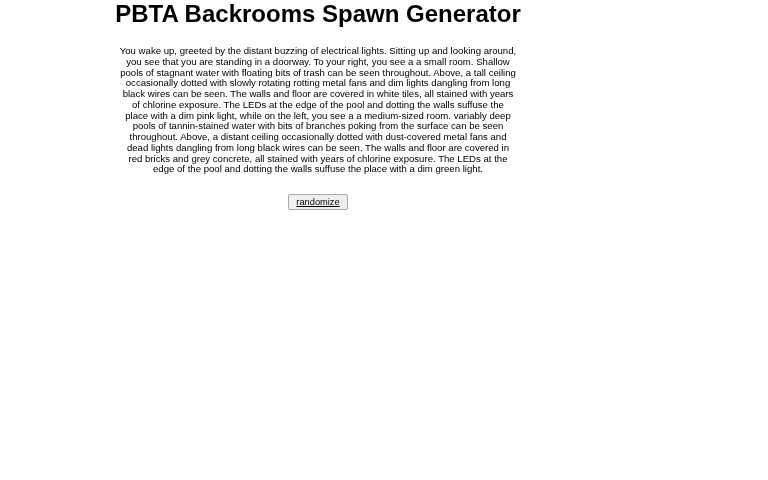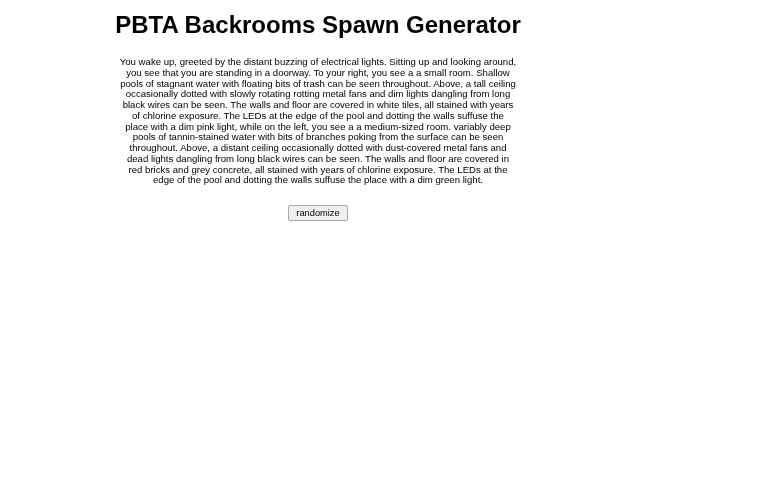--- a/index.html
+++ b/index.html
@@ -10,21 +10,20 @@
   }
   body {
     width: 768px;
     height: 480px;
     overflow: hidden;
     font-family: "Liberation Sans", sans-serif;
     color: #000000;
   }
   .page {
     width: 636px;
-    padding-top: 11px;
     box-sizing: border-box;
   }
   .page-title {
     margin: 0;
     text-align: center;
     font-family: "Liberation Sans", sans-serif;
     font-size: 24px;
     font-weight: bold;
     line-height: 27px;
     color: #000000;
@@ -52,20 +51,21 @@
     font-family: "Liberation Sans", sans-serif;
     font-size: 9.3px;
     line-height: normal;
     color: #000000;
     background-color: #efefef;
     border: 1px solid #a9a9a9;
     border-radius: 2px;
     padding: 2px 7px;
     margin: 0;
     cursor: pointer;
+    text-decoration: underline;
   }
 </style>
 </head>
 <body>
 
 <div class="page">
 
   <h1 class="page-title">PBTA Backrooms Spawn Generator</h1>
 
   <div class="description-wrap">

